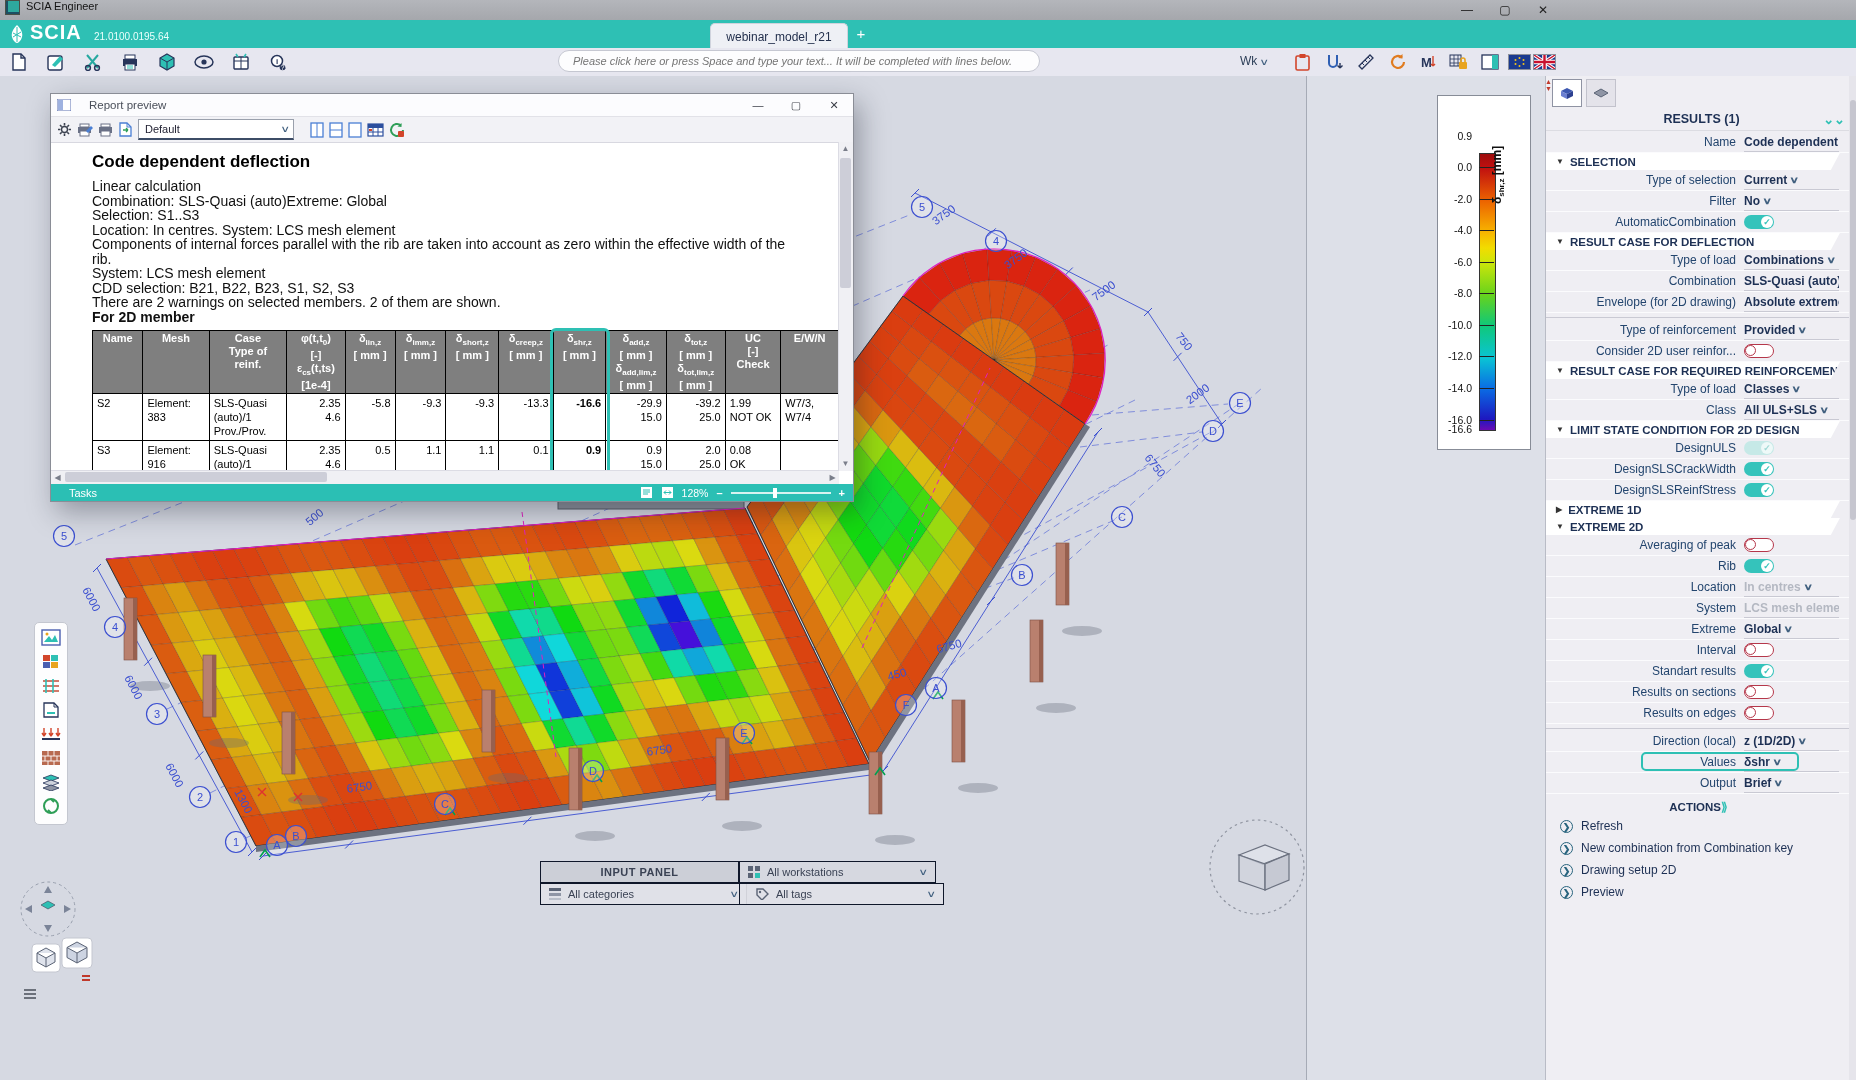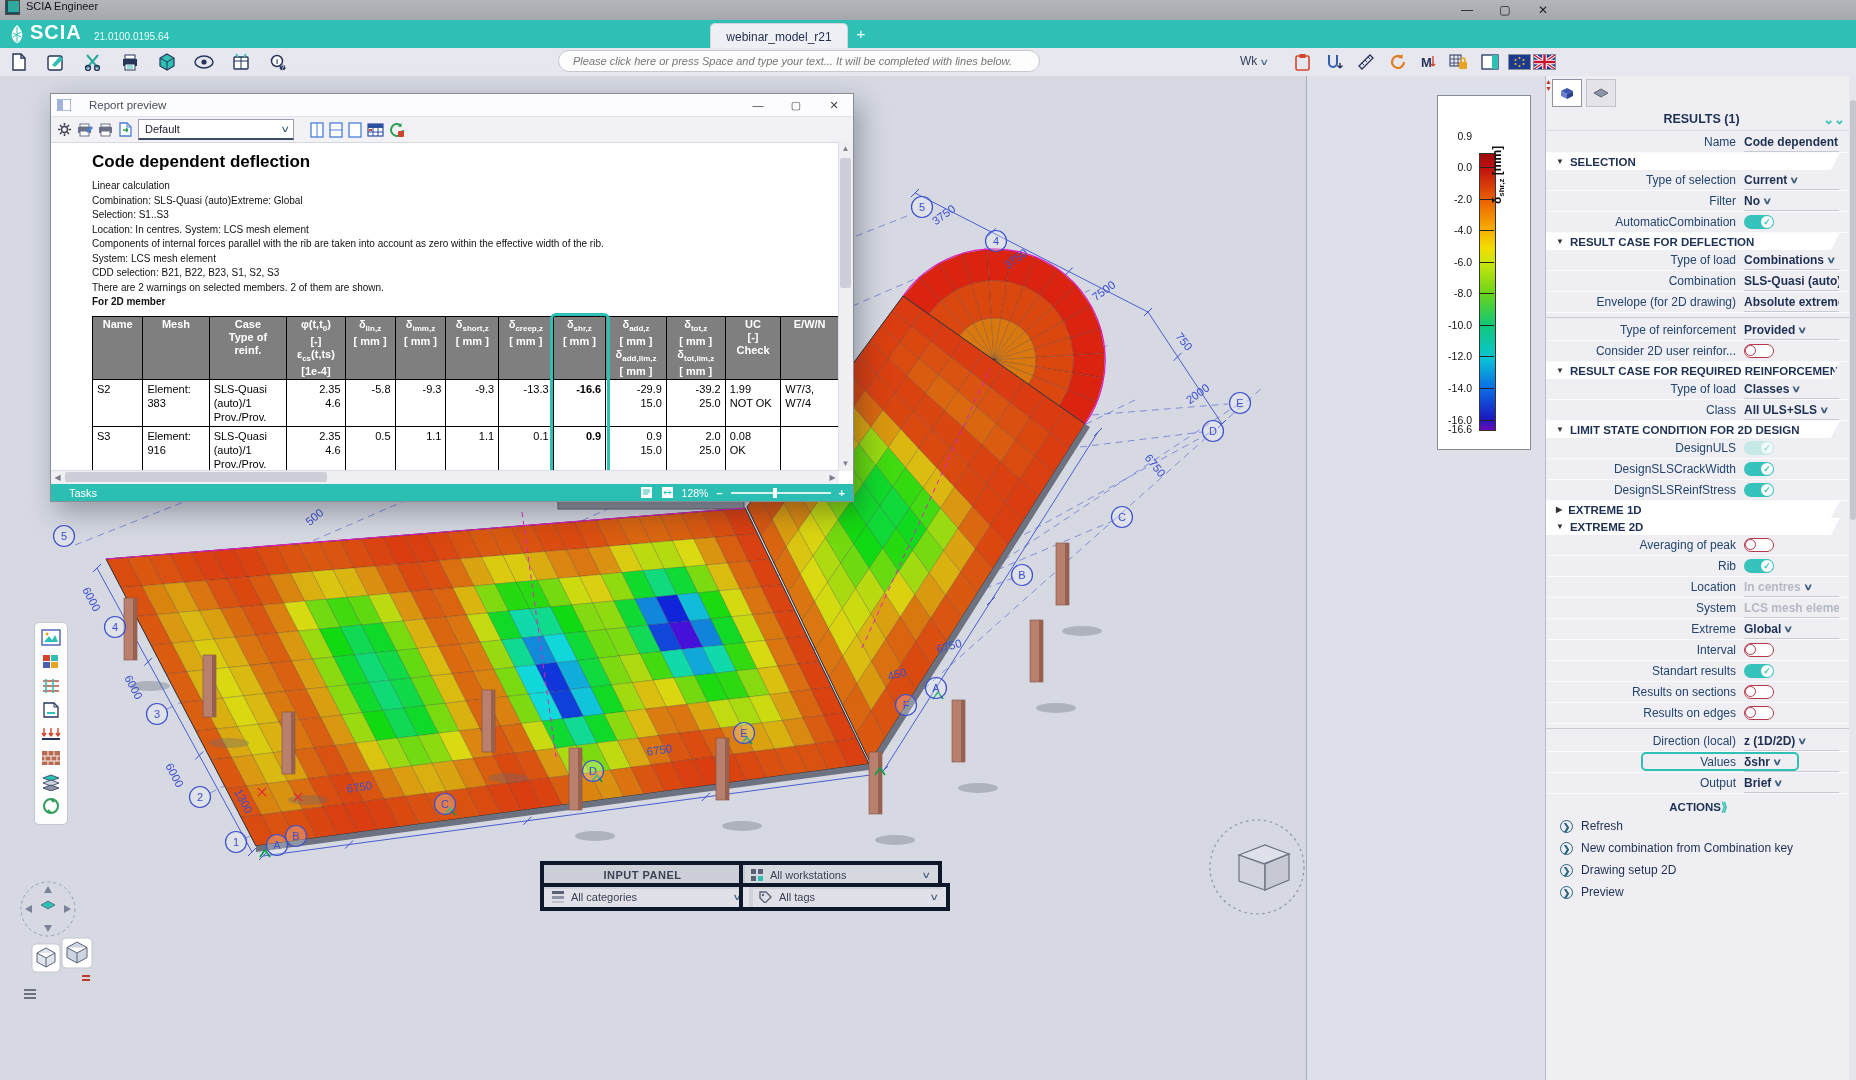--- a/index.html
+++ b/index.html
@@ -54,21 +54,21 @@
   #rw-title{height:22px;background:#fcfcfe;border-bottom:1px solid #e2e2e8;display:flex;align-items:center}
   #rw-title .tt{font-size:11.5px;color:#4a4f5a;margin-left:18px}
   #rw-btns{margin-left:auto;display:flex}
   #rw-btns span{width:38px;text-align:center;font-size:11px;color:#3c3f48}
   #rw-toolbar{height:25px;background:#f2f2f6;border-bottom:1px solid #d8d8e0;display:flex;align-items:center;gap:5px;padding-left:6px}
   #rw-template{width:148px;height:18px;background:#fff;border:1px solid #9aa0ac;font-size:11px;color:#223;
     display:flex;align-items:center;padding-left:6px;border-bottom:2px solid #3c4c66}
   #rw-template .chev{margin-left:auto;margin-right:4px}
   #rw-content{position:absolute;top:48px;left:0;right:14px;bottom:30px;overflow:hidden;padding:10px 0 16px 41px}
   #rw-heading{font-size:17px;font-weight:bold;color:#000;margin-bottom:7px;font-family:"Liberation Sans",sans-serif}
-  .rw-line{font-size:10px;color:#101010;line-height:14.5px;width:712px}
+  .rw-line{font-size:14px;color:#101010;line-height:14.5px;width:712px}
   .rw-bold{font-weight:bold}
   #tblwrap{position:relative;margin-top:6px}
   #cdd-table{border-collapse:collapse;font-size:11px;table-layout:fixed}
   #cdd-table th{background:#7f7f7f;color:#fff;border:1px solid #000;font-weight:bold;
     padding:1px 3px;line-height:13px;text-align:center;vertical-align:top}
   #cdd-table td{border:1px solid #000;padding:2px 4px 2px 4px;line-height:14px;vertical-align:top;color:#000}
   .c-r{text-align:right}.c-l{text-align:left}
   .colhl{position:absolute;border:3px solid #2ec0b4;border-radius:6px;pointer-events:none}
   sub{font-size:8px}
   #rw-vscroll{position:absolute;top:48px;right:0;width:14px;bottom:30px;background:#f0f0f4;border-left:1px solid #dcdce4}
@@ -83,21 +83,21 @@
   #rw-zoom{position:absolute;right:8px;top:0;height:17px;display:flex;align-items:center;gap:8px;color:#fff}
   #rw-zoom .pct{font-size:10.5px;color:#fff}
   #rw-zoom .track{width:100px;height:2px;background:#d7f3f0;position:relative}
   #rw-zoom .knob{position:absolute;left:42px;top:-4px;width:4px;height:10px;background:#fff}
   
   #lft{position:absolute;left:34px;top:622px;width:32px;height:198px;background:#fdfdfe;border:1px solid #c4c7d0;
     border-radius:5px;display:flex;flex-direction:column;align-items:center;padding-top:3px;gap:1px}
   #lft .lic{width:24px;height:23px;display:flex;align-items:center;justify-content:center}
   
   .bpanel{position:absolute;height:20px;display:flex;align-items:center;font-size:11px;color:#3a4254;
-    border:4px solid #0f172a}
+    border:1px solid #0f172a}
   #inputpanel{left:540px;top:861px;width:197px;background:rgba(203,206,214,.92);justify-content:center;font-weight:bold;letter-spacing:.5px}
   #workstations{left:739px;top:861px;width:187px;background:rgba(214,216,223,.92);padding-left:8px;gap:7px}
   #categories{left:540px;top:883px;width:197px;background:rgba(225,226,232,.92);padding-left:8px;gap:7px}
   #alltags{left:739px;top:883px;width:187px;background:rgba(225,226,232,.92);padding-left:16px;gap:7px}
   .bpanel .chev{margin-left:auto;margin-right:8px}
   
   #panel{position:absolute;left:1545px;top:76px;width:311px;height:1004px;background:#efeef3;border-left:1px solid #b9bcc6}
   #panel-tabs{position:absolute;left:6px;top:3px;display:flex;gap:4px}
   .ptab{width:28px;height:26px;background:#fff;border:1px solid #c2c2cc;display:flex;align-items:center;justify-content:center}
   .ptab.on{border-color:#8f93a3;background:#fff}

